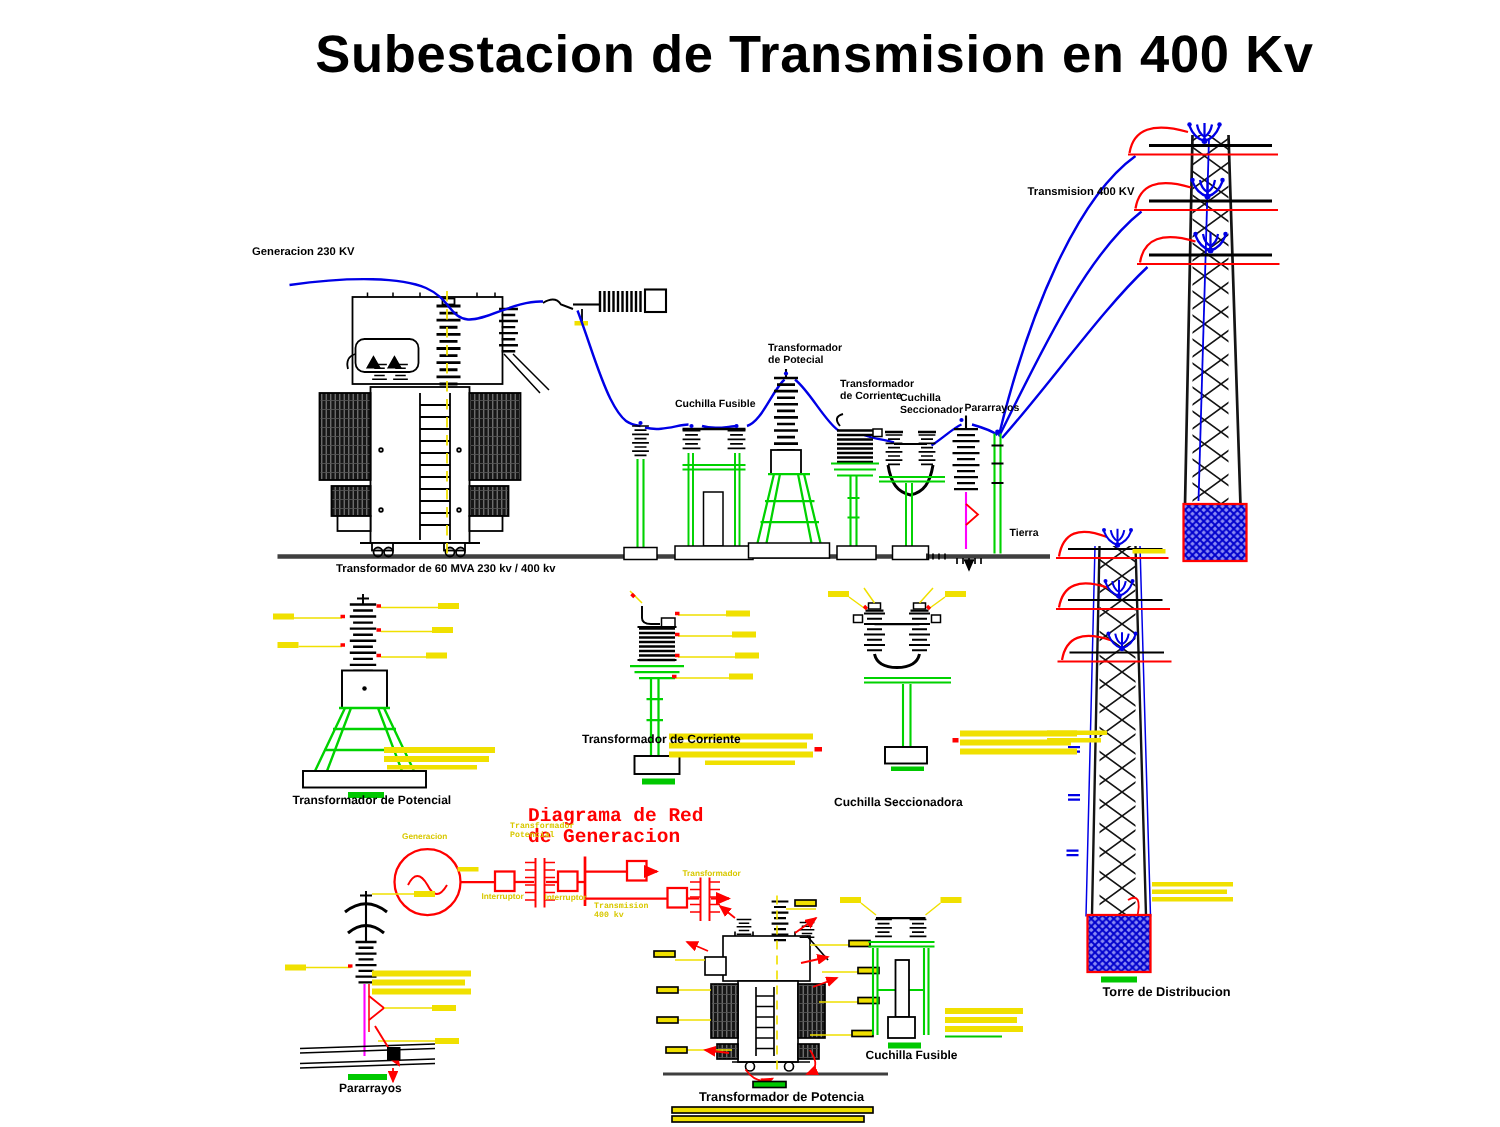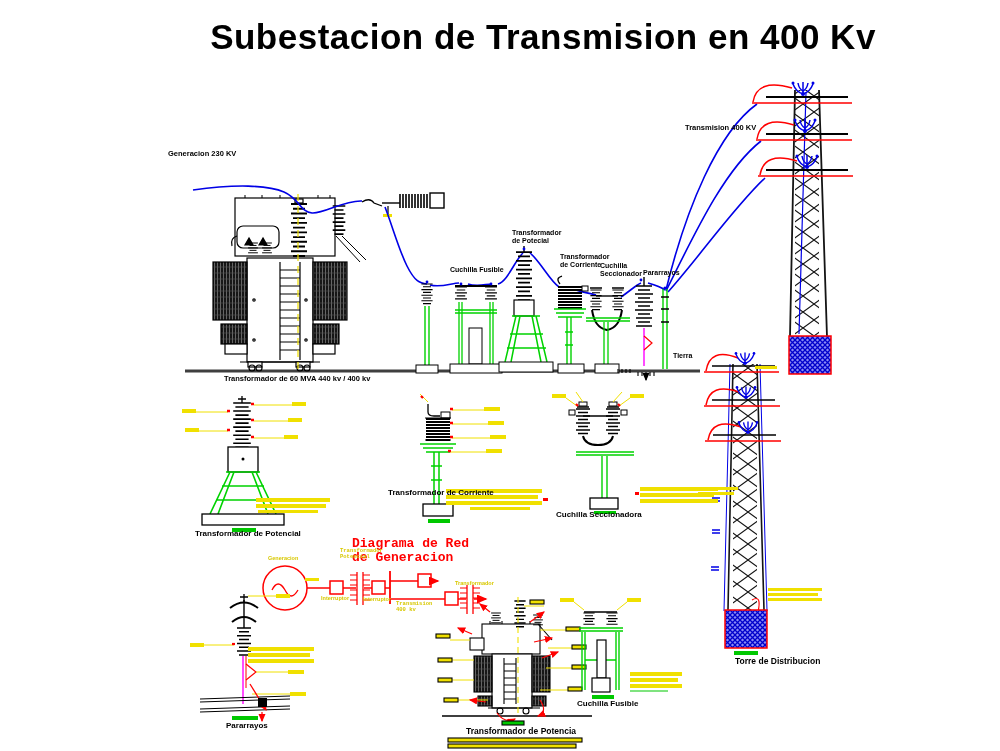--- a/index.html
+++ b/index.html
@@ -409,43 +409,43 @@
   <rect x="592" y="695" width="22" height="4" class="gn"></rect>
   <rect x="630" y="672" width="52" height="4" class="yn"></rect>
   <rect x="630" y="678" width="48" height="4" class="yn"></rect>
   <rect x="630" y="684" width="52" height="4" class="yn"></rect>
   <path d="M630,691H668" stroke="#00c800" stroke-width="1.2"></path>
 </g>
 </svg>
 
 <div class="lbl ttl" style="left:0;top:16px;padding-left:43px;">Subestacion de Transmision en 400 Kv</div>
 
-<div class="lbl t75" style="left:168px;top:149px;">Generacion 230 KV</div>
+<div class="lbl t75" style="left:168px;top:163px;">Generacion 230 KV</div>
 <div class="lbl t75" style="left:685px;top:123px;">Transmision 400 KV</div>
-<div class="lbl t75" style="left:224px;top:374px;">Transformador de 60 MVA 440 kv / 400 kv</div>
+<div class="lbl t75" style="left:224px;top:374px;">Transformador de 60 MVA 230 kv / 400 kv</div>
 <div class="lbl t7" style="left:673px;top:352px;">Tierra</div>
 
 <div class="lbl t7" style="left:450px;top:266px;">Cuchilla Fusible</div>
 <div class="lbl t7" style="left:512px;top:229px;">
   <span>Transformador</span>
   <span>de Potecial</span>
 </div>
 <div class="lbl t7" style="left:560px;top:253px;">
   <span>Transformador</span>
   <span>de Corriente</span>
 </div>
 <div class="lbl t7" style="left:600px;top:262px;">
   <span>Cuchilla</span>
   <span>Seccionador</span>
 </div>
 <div class="lbl t7" style="left:643px;top:269px;">Pararrayos</div>
 
 <div class="lbl t8" style="left:195px;top:529px;">Transformador de Potencial</div>
 <div class="lbl t8" style="left:388px;top:488px;">Transformador de Corriente</div>
-<div class="lbl t8" style="left:556px;top:510px;">Cuchilla Seccionadora</div>
+<div class="lbl t8" style="left:556px;top:530px;">Cuchilla Seccionadora</div>
 <div class="lbl t8" style="left:226px;top:721px;">Pararrayos</div>
 <div class="lbl t85" style="left:466px;top:726px;text-align:right;">Transformador de Potencia</div>
 <div class="lbl t8" style="left:577px;top:699px;">Cuchilla Fusible</div>
 <div class="lbl t85" style="left:715px;top:656px;margin-left:20px;">Torre de Distribucion</div>
 
 <div class="lbl red ctr" style="left:352px;top:537px;width:116px;font-size:13px;line-height:1.05;">
   <span>Diagrama de Red</span>
   <span>de Generacion</span>
 </div>
 

